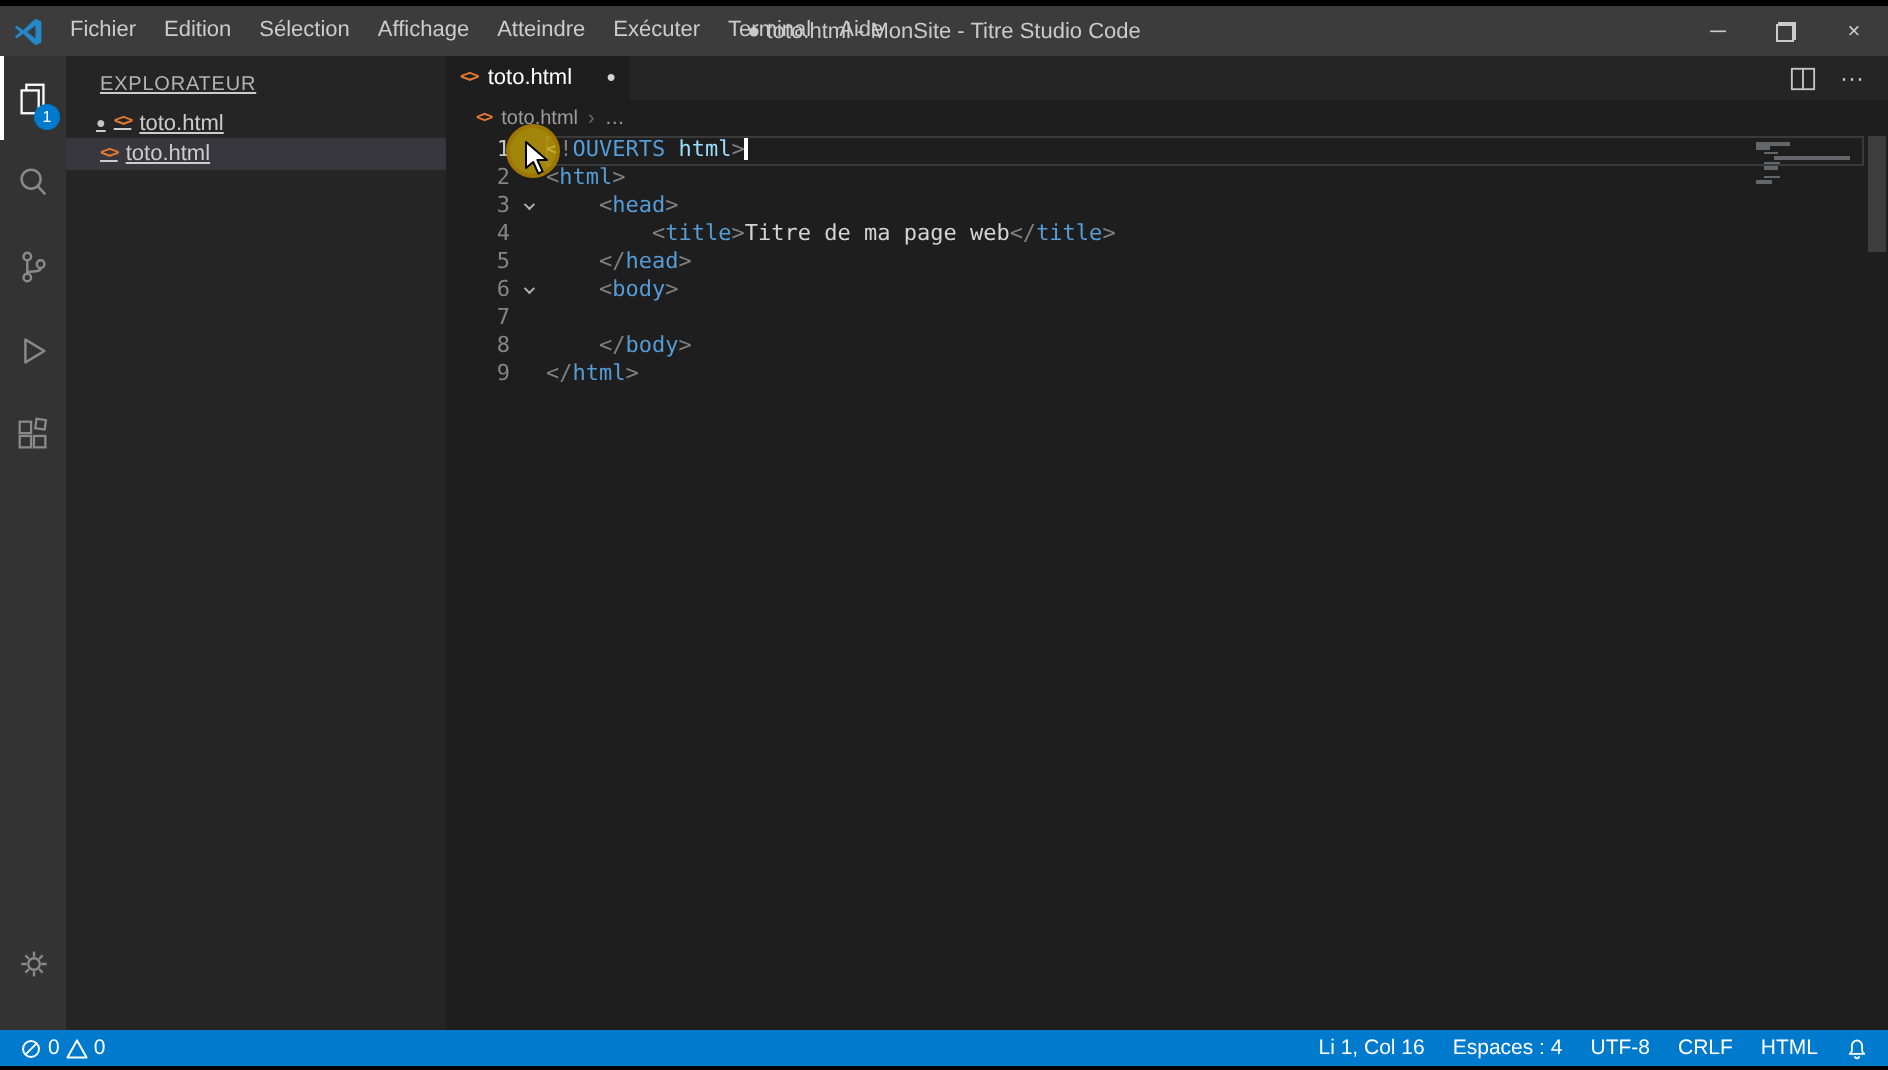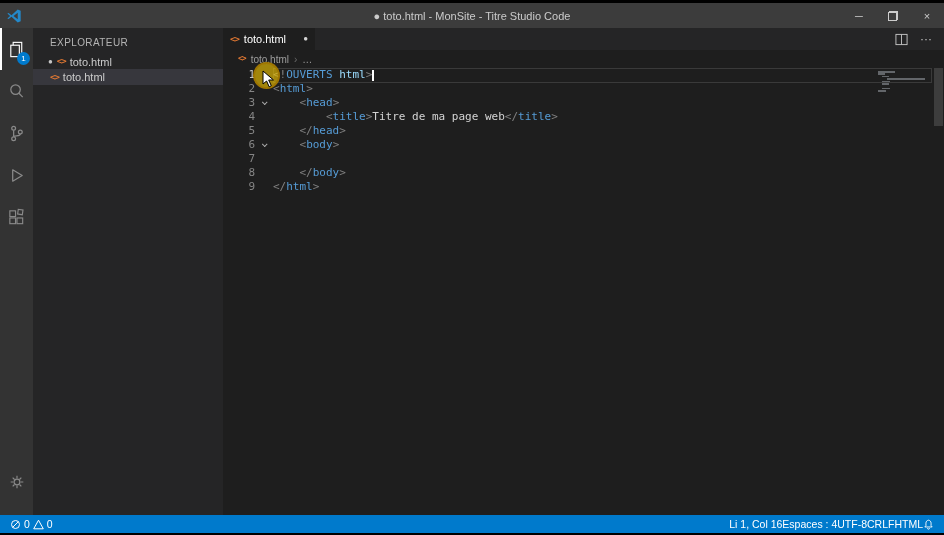--- a/index.html
+++ b/index.html
@@ -22,21 +22,21 @@
   
   .main { flex:1; display:flex; min-height:0; }
 
   .activitybar { width:33px; background:#333333; display:flex; flex-direction:column; flex:none; }
   .ab-item { height:42px; display:flex; align-items:center; justify-content:center; color:#8a8a8a; position:relative; }
   .ab-item.active { color:#ffffff; box-shadow:inset 2px 0 0 #ffffff; }
   .ab-badge { position:absolute; bottom:5px; right:3px; min-width:13px; height:13px; border-radius:8px; background:#007acc; color:#fff; font-size:8px; display:flex; align-items:center; justify-content:center; }
   .ab-bottom { margin-top:auto; margin-bottom:12px; }
 
   
-  .sidebar { width:190px; background:#252526; color:#cccccc; display:flex; flex-direction:column; flex:none; font-size:11px; }
+  .sidebar { width:190px; background:#252526; color:#cccccc; display:flex; flex-direction:column; flex:none; font-size:11px;text-decoration:underline; }
   .sidebar-title { height:26px; line-height:30px; padding-left:17px; font-size:10px; color:#b4b4b4; letter-spacing:.4px; }
   .sec-row { height:16px; display:flex; align-items:center; padding-left:3px; font-size:10px; font-weight:bold; color:#d0d0d0; }
   .sec-chev { width:13px; display:flex; justify-content:center; flex:none; }
   .chev { width:5px; height:5px; border-right:1px solid #bcbcbc; border-bottom:1px solid #bcbcbc; display:inline-block; }
   .chev.down { transform:rotate(45deg) translateY(-1px); }
   .chev.right { transform:rotate(-45deg); }
   .oe-badge { margin-left:auto; margin-right:6px; background:#4d4d4d; color:#c5c5c5; font-size:8px; font-weight:normal; padding:1px 4px; border-radius:7px; white-space:nowrap; }
   .tree-item { height:15px; display:flex; align-items:center; gap:4px; color:#cccccc; }
   .tree-item .dot { font-size:8px; color:#c5c5c5; line-height:1; }
   .file-glyph { color:#e37933; font-family:"DejaVu Sans Mono","Liberation Mono",monospace; font-size:9px; font-weight:bold; letter-spacing:-1px; line-height:1; }
@@ -68,34 +68,44 @@
   .mm-line { height:1.6px; margin-bottom:0.8px; background:rgba(185,190,200,0.45); }
   .vscroll { position:absolute; top:0; right:1px; width:9px; height:58px; background:rgba(121,121,121,0.35); }
 
   .click-circle { position:absolute; left:30px; top:34px; width:27px; height:27px; border-radius:50%; background:rgba(250,204,0,0.6); border:2px solid rgba(158,116,0,0.9); z-index:8; pointer-events:none; }
   .mouse-cursor { position:absolute; left:39px; top:42px; z-index:9; pointer-events:none; }
 
   
   .statusbar { height:18px; background:#007acc; display:flex; align-items:center; padding:0 10px; color:#ffffff; font-size:10.5px; flex:none; }
   .sb-item { display:flex; align-items:center; gap:3px; white-space:nowrap; }
   .sb-left { display:flex; align-items:center; gap:6px; }
-  .sb-right { margin-left:auto; display:flex; align-items:center; }
+  .sb-right { margin-left:auto; display:flex; align-items:center; gap:14px; }
   svg { display:block; }
 </style>
 </head>
 <body>
 
 <div class="window">
 
   <div class="titlebar">
     <span class="vscode-logo">
       <svg viewBox="0 0 24 24" width="16" height="16">
           <path fill="#2489ca" fill-rule="evenodd" d="M17.6 2.1 L22 4.2 V19.8 L17.6 21.9 L8.2 13.3 L3.9 16.6 L2 15.6 L6.2 12 L2 8.4 L3.9 7.4 L8.2 10.7 Z M17.6 7.1 L11.3 12 L17.6 16.9 Z"></path>
         </svg>
     </span>
+    <nav class="menubar">
+        <span class="menu-item">Fichier</span>
+        <span class="menu-item">Edition</span>
+        <span class="menu-item">Sélection</span>
+        <span class="menu-item">Affichage</span>
+        <span class="menu-item">Atteindre</span>
+        <span class="menu-item">Exécuter</span>
+        <span class="menu-item">Terminal</span>
+        <span class="menu-item">Aide</span>
+      </nav>
     <div class="win-title">● toto.html - MonSite - Titre Studio Code</div>
     <div class="win-controls">
       <div class="win-btn">
           <span>─</span>
         </div>
       <div class="win-btn">
           <span class="restore"></span>
         </div>
       <div class="win-btn">
           <span>×</span>

